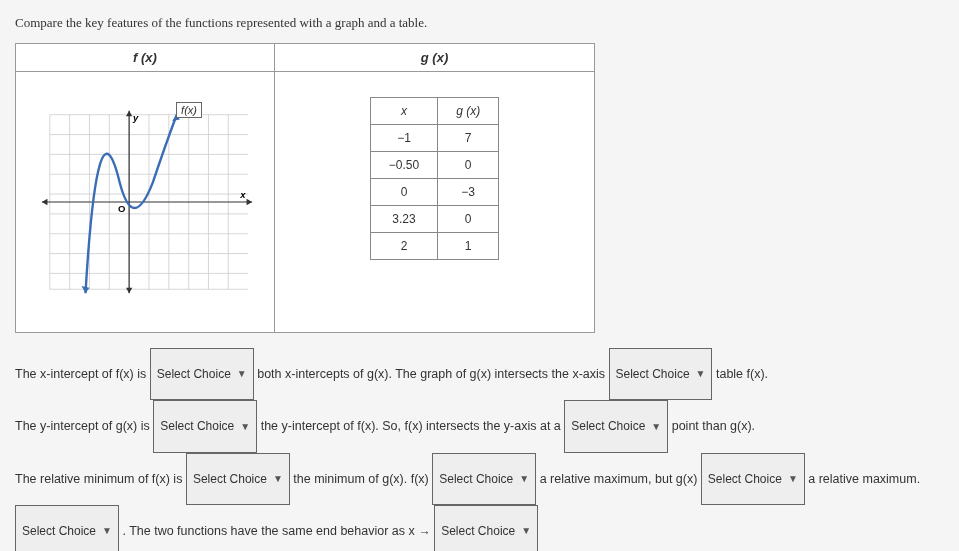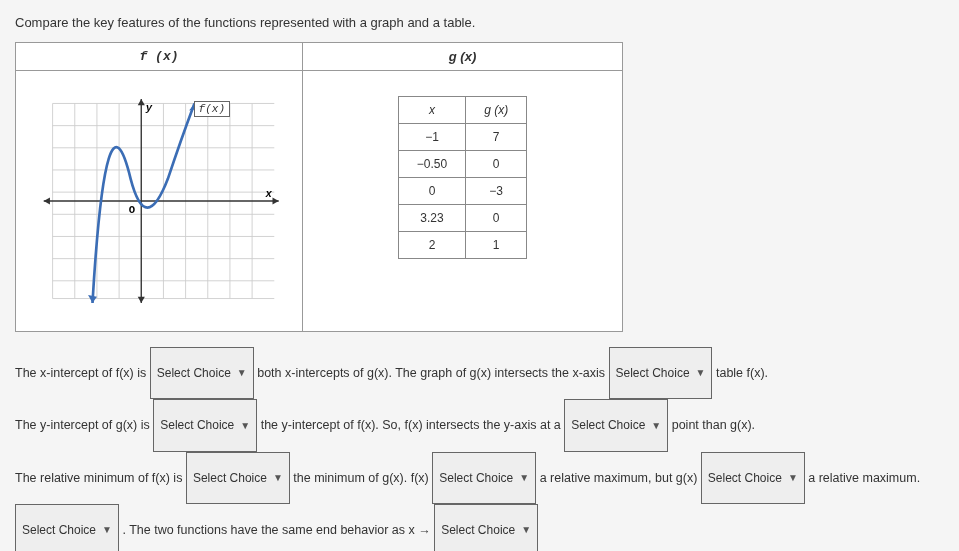--- a/index.html
+++ b/index.html
@@ -1,21 +1,21 @@
 <!DOCTYPE html>
 <html><head>
 <meta charset="utf-8">
 <style>
 * { box-sizing: border-box; margin: 0; padding: 0; }
 body { font-family: Arial, sans-serif; font-size: 13px; color: #333; background: #f5f5f5; padding: 15px; width: 959px; }
-.instruction { margin-bottom: 12px; font-size: 13px; }
+.instruction { margin-bottom: 12px; font-size: 13px; font-family: Liberation Serif, serif; }
 .tables-row { display: flex; gap: 0; margin-bottom: 15px; }
 .panel { border: 1px solid #999; background: #fff; }
 .panel-header { text-align: center; padding: 6px; border-bottom: 1px solid #999; font-style: italic; font-weight: bold; }
-.graph-panel { width: 288px; font-family: Liberation Mono, monospace; }
+.graph-panel { width: 260px; }
 .graph-body { padding: 10px; position: relative; height: 260px; }
 .table-panel { width: 320px; border-left: none; }
 .table-body { padding: 15px; display: flex; justify-content: center; align-items: flex-start; }
 .data-table { border-collapse: collapse; margin-top: 10px; }
 .data-table th, .data-table td { border: 1px solid #888; padding: 6px 18px; text-align: center; font-size: 12px; }
 .data-table th { font-style: italic; font-weight: normal; }
 .sentences { line-height: 2.2; font-size: 12.5px; }
 .select-box { display: inline-flex; align-items: center; border: 1px solid #666; padding: 12px 6px; background: #eee; vertical-align: middle; font-size: 12px; cursor: pointer; }
 .select-box .chev { margin-left: 6px; font-size: 10px; color: #555; }
 .grid-svg { width: 100%; height: 100%; }

